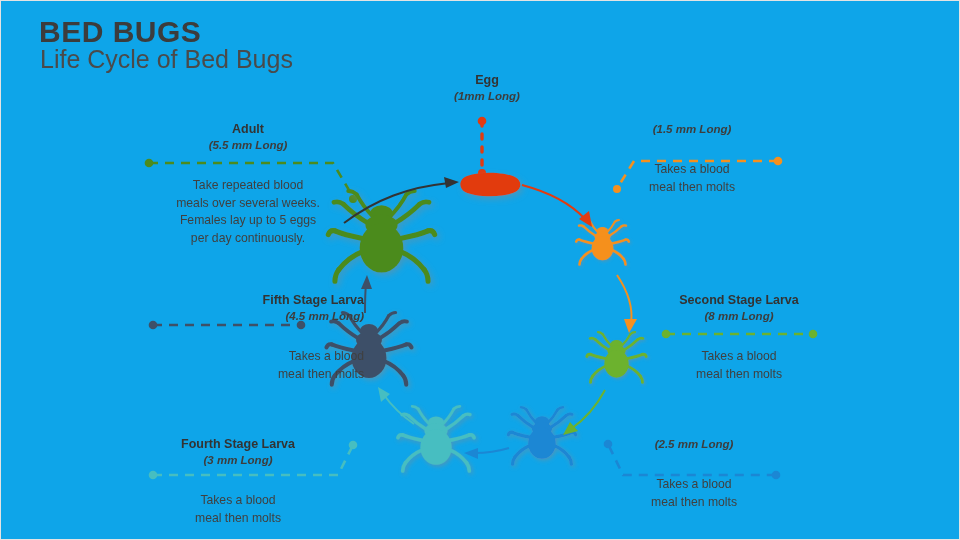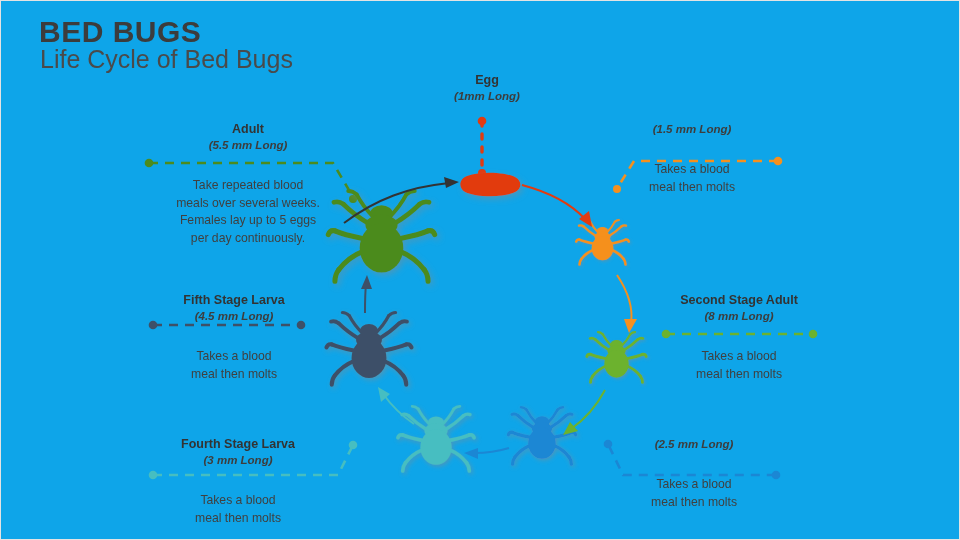--- a/index.html
+++ b/index.html
@@ -245,39 +245,39 @@
 per day continuously.</div>
   </div>
 
   <div class="stage wide" style="left:561px; top:120px;">
     <div class="st-size">(1.5 mm Long)</div>
     <div class="st-desc">Takes a blood
 meal then molts</div>
   </div>
 
   <div class="stage wide" style="left:608px; top:291px;">
-    <div class="st-name">Second Stage Adult</div>
+    <div class="st-name">Second Stage Larva</div>
     <div class="st-size">(8 mm Long)</div>
     <div class="st-desc">Takes a blood
 meal then molts</div>
   </div>
 
   <div class="stage wide" style="left:563px; top:435px;">
     <div class="st-size">(2.5 mm Long)</div>
     <div class="st-desc">Takes a blood
 meal then molts</div>
   </div>
 
   <div class="stage wide" style="left:107px; top:435px;">
     <div class="st-name">Fourth Stage Larva</div>
     <div class="st-size">(3 mm Long)</div>
     <div class="st-desc">Takes a blood
 meal then molts</div>
   </div>
 
-  <div class="stage wide" style="left:103px; top:291px;">
+  <div class="stage wide" style="left:103px; top:291px;text-align:right;">
     <div class="st-name">Fifth Stage Larva</div>
     <div class="st-size">(4.5 mm Long)</div>
     <div class="st-desc">Takes a blood
 meal then molts</div>
   </div>
 
 </div>
 
 </body></html>

